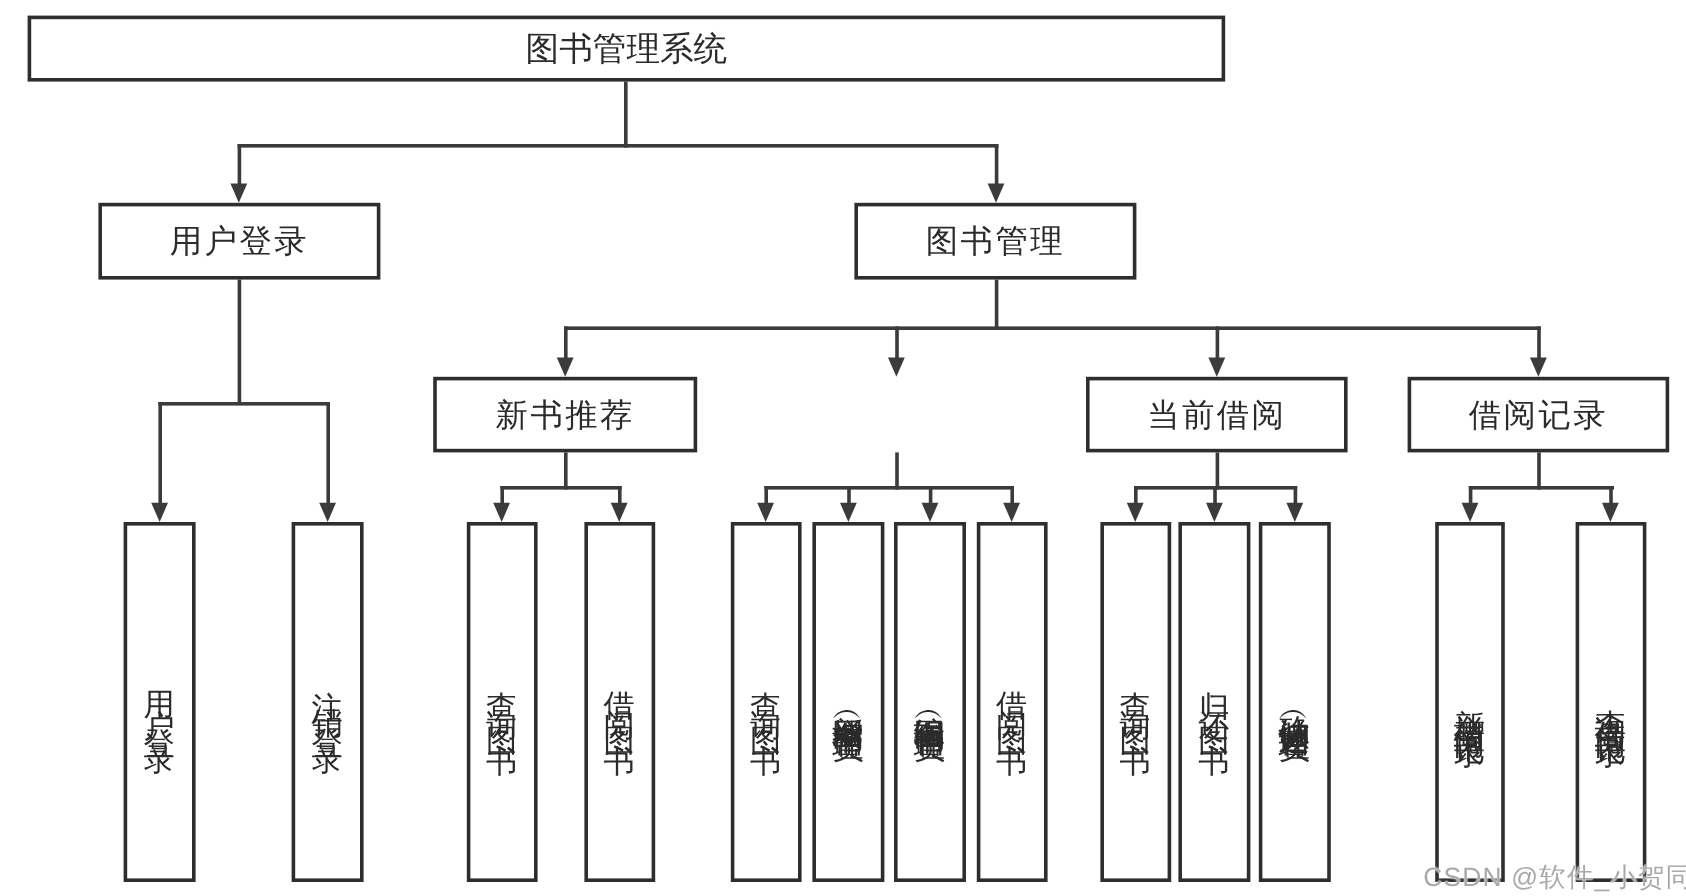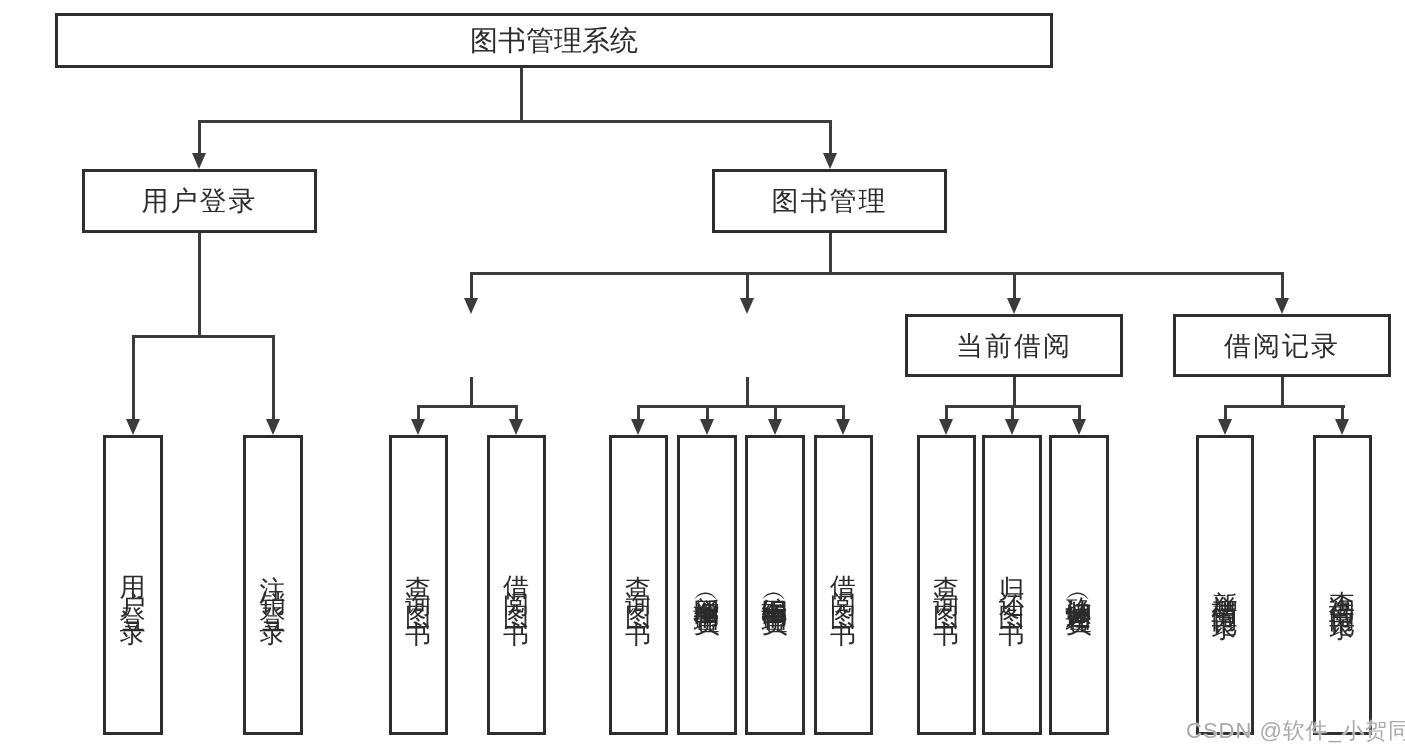--- a/index.html
+++ b/index.html
@@ -30,32 +30,35 @@
     position:absolute;left:1186px;top:716px;font-size:22px;color:#a9a9a9;
     letter-spacing:1px;white-space:nowrap;z-index:5;
     text-shadow:0 0 2px #ffffff,0 0 1px #ffffff;
   }
 </style>
 </head>
 <body>
 
 <div class="canvas">
 
-  <div class="node root" style="left:23px;top:13px;width:998px;height:55px;margin-left:32px;">
+  <div class="node root" style="left:23px;top:13px;width:998px;height:55px;">
     <span>图书管理系统</span>
   </div>
 
   <div class="node h" style="left:82px;top:169px;width:235px;height:64px;">
     <span>用户登录</span>
   </div>
 
   <div class="node h" style="left:712px;top:169px;width:235px;height:64px;">
     <span>图书管理</span>
   </div>
 
+  <div class="node h" style="left:361px;top:314px;width:220px;height:63px;">
+    <span>新书推荐</span>
+  </div>
 
 
   <div class="node h" style="left:905px;top:314px;width:218px;height:63px;">
     <span>当前借阅</span>
   </div>
 
   <div class="node h" style="left:1173px;top:314px;width:218px;height:63px;">
     <span>借阅记录</span>
   </div>
 

